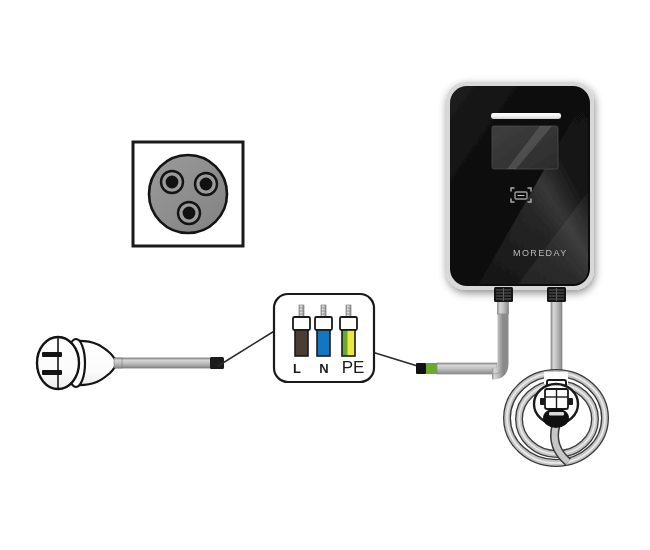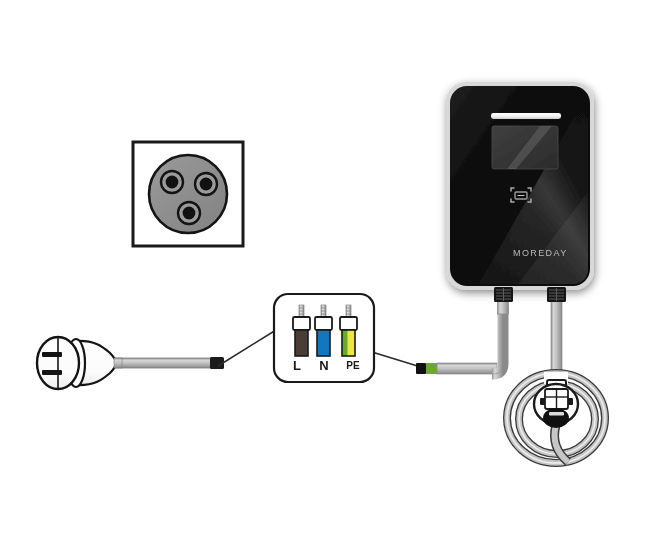--- a/index.html
+++ b/index.html
@@ -268,17 +268,17 @@
     </g>
 
   </svg>
 
   <div style="position:absolute;left:286px;top:358px;width:80px;
               display:flex;justify-content:space-between;align-items:center;">
     <span style="font-size:13px;font-weight:bold;color:#1a1a1a;width:22px;text-align:center;
                  font-family:'Liberation Sans',sans-serif;">L</span>
     <span style="font-size:13px;font-weight:bold;color:#1a1a1a;width:22px;text-align:center;
                  font-family:'Liberation Sans',sans-serif;">N</span>
-    <span style="font-size:10px;font-weight:bold;color:#1a1a1a;width:26px;text-align:center;
+    <span style="font-size:17px;font-weight:normal;color:#1a1a1a;width:26px;text-align:center;
                  font-family:'Liberation Sans',sans-serif;">PE</span>
   </div>
 
 </div>
 
 </body></html>

